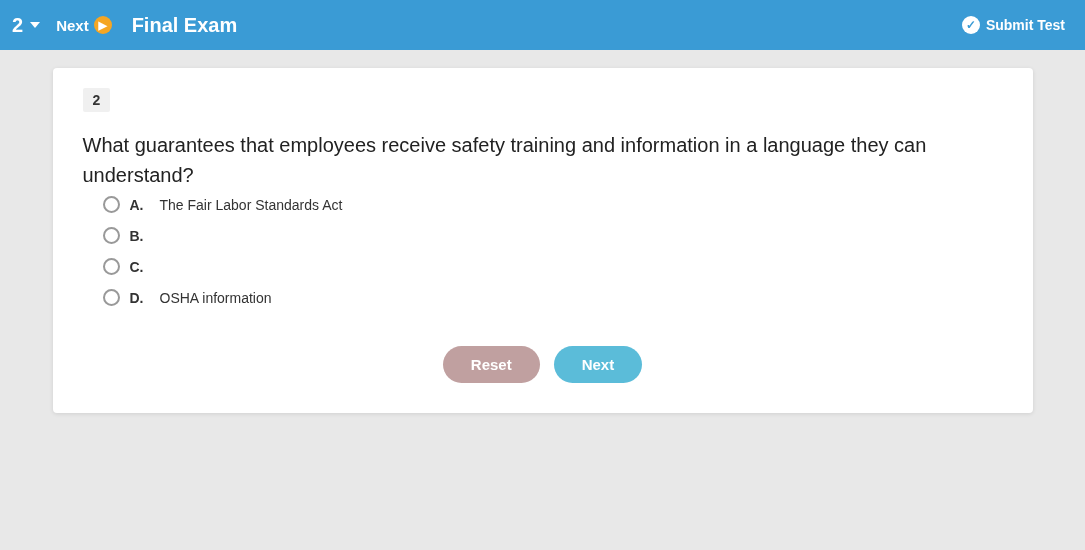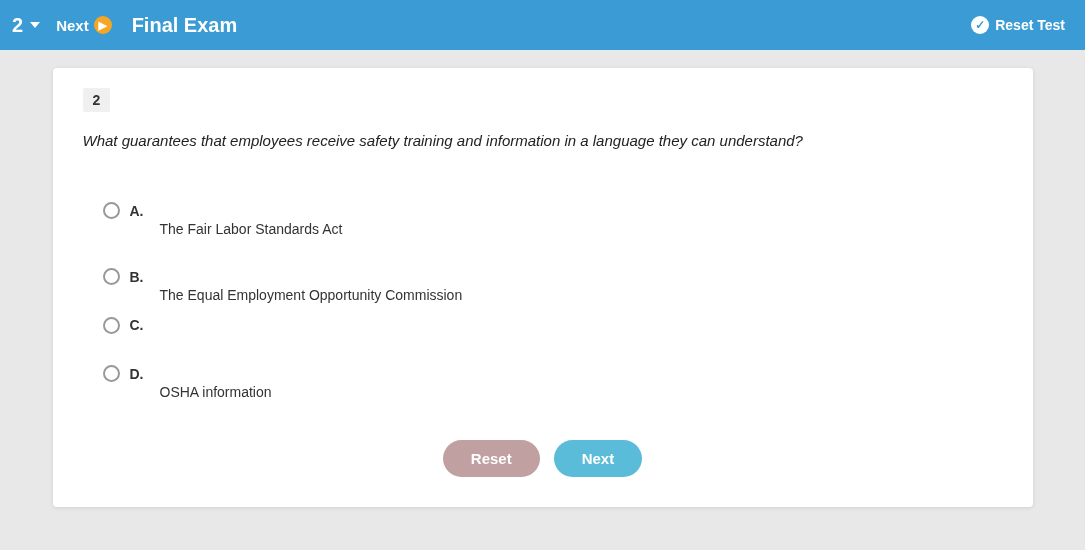--- a/index.html
+++ b/index.html
@@ -123,26 +123,25 @@
       color: #333;
       font-size: 14px;
       font-weight: bold;
       padding: 4px 10px;
       display: inline-block;
       margin-bottom: 18px;
       border-radius: 2px;
     }
 
     .question-text {
-      font-size: 15px;
+      font-size: 20px;
       color: #222;
-      margin-bottom: 32px;
+      margin-bottom: 6px;
       font-weight: 500;
       line-height: 1.5;
-      font-style: italic;
     }
 
     .answer-options {
       display: flex;
       flex-direction: column;
       gap: 14px;
       margin-left: 20px;
     }
 
     .answer-option {
@@ -164,21 +163,20 @@
     .option-label {
       font-size: 14px;
       font-weight: 600;
       color: #333;
       min-width: 20px;
     }
 
     .option-text {
       font-size: 14px;
       color: #333;
-      margin-top: 36px;
     }
 
     .actions-row {
       display: flex;
       justify-content: center;
       gap: 14px;
       margin-top: 40px;
     }
 
     .reset-btn {
@@ -213,21 +211,21 @@
       <span class="chevron-down"></span>
     </div>
     <div class="nav-next-btn">
       <span>Next</span>
       <div class="circle-icon">▶</div>
     </div>
     <div class="exam-title">Final Exam</div>
   </div>
   <div class="submit-btn">
     <div class="submit-icon">✓</div>
-    <span>Reset Test</span>
+    <span>Submit Test</span>
   </div>
 </div>
 
 <div class="main-content">
   <div class="question-card">
 
     <div class="question-num-badge">2</div>
 
     <div class="question-text">What guarantees that employees receive safety training and information in a language they can understand?</div>
 
@@ -235,21 +233,20 @@
 
       <label class="answer-option">
         <div class="radio-circle"></div>
         <span class="option-label">A.</span>
         <span class="option-text">The Fair Labor Standards Act</span>
       </label>
 
       <label class="answer-option">
         <div class="radio-circle"></div>
         <span class="option-label">B.</span>
-        <span class="option-text">The Equal Employment Opportunity Commission</span>
       </label>
 
       <label class="answer-option">
         <div class="radio-circle"></div>
         <span class="option-label">C.</span>
       </label>
 
       <label class="answer-option">
         <div class="radio-circle"></div>
         <span class="option-label">D.</span>

